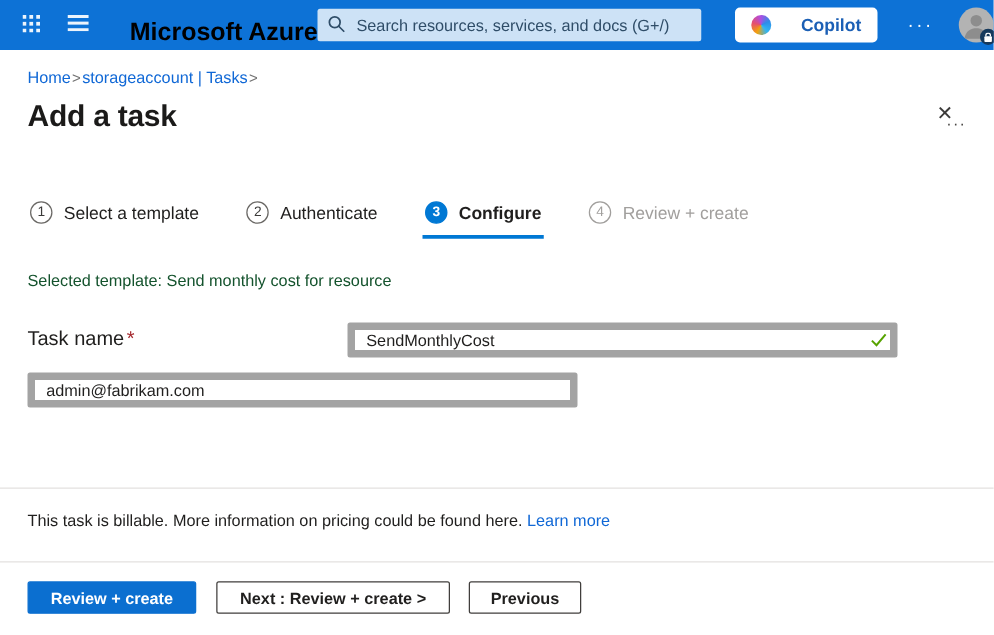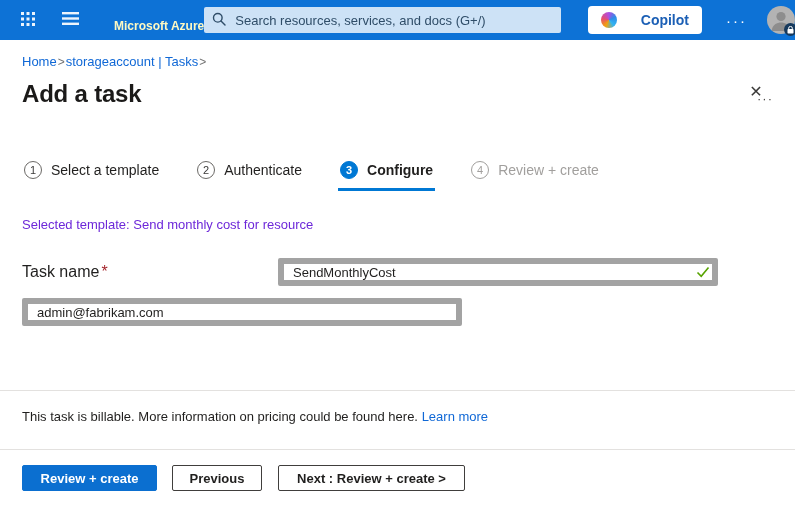--- a/index.html
+++ b/index.html
@@ -14,21 +14,21 @@
   .topbar {
     height:40px; background:#0d72d6; display:flex; align-items:center;
     padding-left:10px;
   }
   .tb-iconbtn {
     width:36px; height:40px; display:flex; align-items:center; justify-content:center;
     cursor:pointer;
   }
   .hamburger { margin-left:8px; }
   .product {
-    color:#fef9c3; font-weight:700; font-size:12px; margin:12px 0 0 26px;
+    color:#000000; font-weight:700; font-size:20px; margin:12px 0 0 26px;
     white-space:nowrap; cursor:pointer;
   }
   .searchbox {
     width:366px; height:26px; background:#cde2f6;
     border-radius:2px; display:flex; align-items:center; padding:0 8px; gap:7px;
   }
   .searchbox input {
     flex:1; border:none; background:transparent; outline:none;
     font-family:inherit; font-size:13px; color:#27425c;
   }
@@ -82,21 +82,21 @@
     width:18px; height:18px; border-radius:50%; border:1px solid #6b6966;
     display:flex; align-items:center; justify-content:center;
     font-size:11px; color:#3b3a39; flex:none;
   }
   .step.active { border-bottom-color:#0078d4; font-weight:700; }
   .step.active .step-num { background:#0078d4; border-color:#0078d4; color:#ffffff; }
   .step.disabled { color:#a19f9d; }
   .step.disabled .step-num { border-color:#a19f9d; color:#a19f9d; }
 
   
-  .selected-template { margin:26px 22px 0; font-size:13px; color:#6d28d9; }
+  .selected-template { margin:26px 22px 0; font-size:13px; color:#14532d; }
   .form { margin:26px 22px 0; }
   .form-row { display:flex; align-items:center; height:28px; margin-bottom:12px; }
   .form-label { width:256px; font-size:16px; color:#201f1e; }
   .req-mark { color:#a4262c; margin-left:2px; }
   .input-wrap { position:relative; width:440px; height:28px; }
   .text-input {
     width:100%; height:100%; border:6px solid #a3a3a3; border-radius:2px;
     padding:0 28px 0 9px; font-family:inherit; font-size:13px; color:#201f1e;
     outline:none; background:#fff;
   }
@@ -251,15 +251,15 @@
 
 <div class="billing-note">
   <span>This task is billable. More information on pricing could be found here.</span>
   <a class="link">Learn more</a>
 </div>
 
 <hr class="divider divider-2">
 
 <div class="footer">
   <button class="btn btn-primary">Review + create</button>
+  <button class="btn btn-secondary btn-next">Next : Review + create &gt;</button>
   <button class="btn btn-secondary btn-previous">Previous</button>
-  <button class="btn btn-secondary btn-next">Next : Review + create &gt;</button>
 </div>
 
 </body></html>

